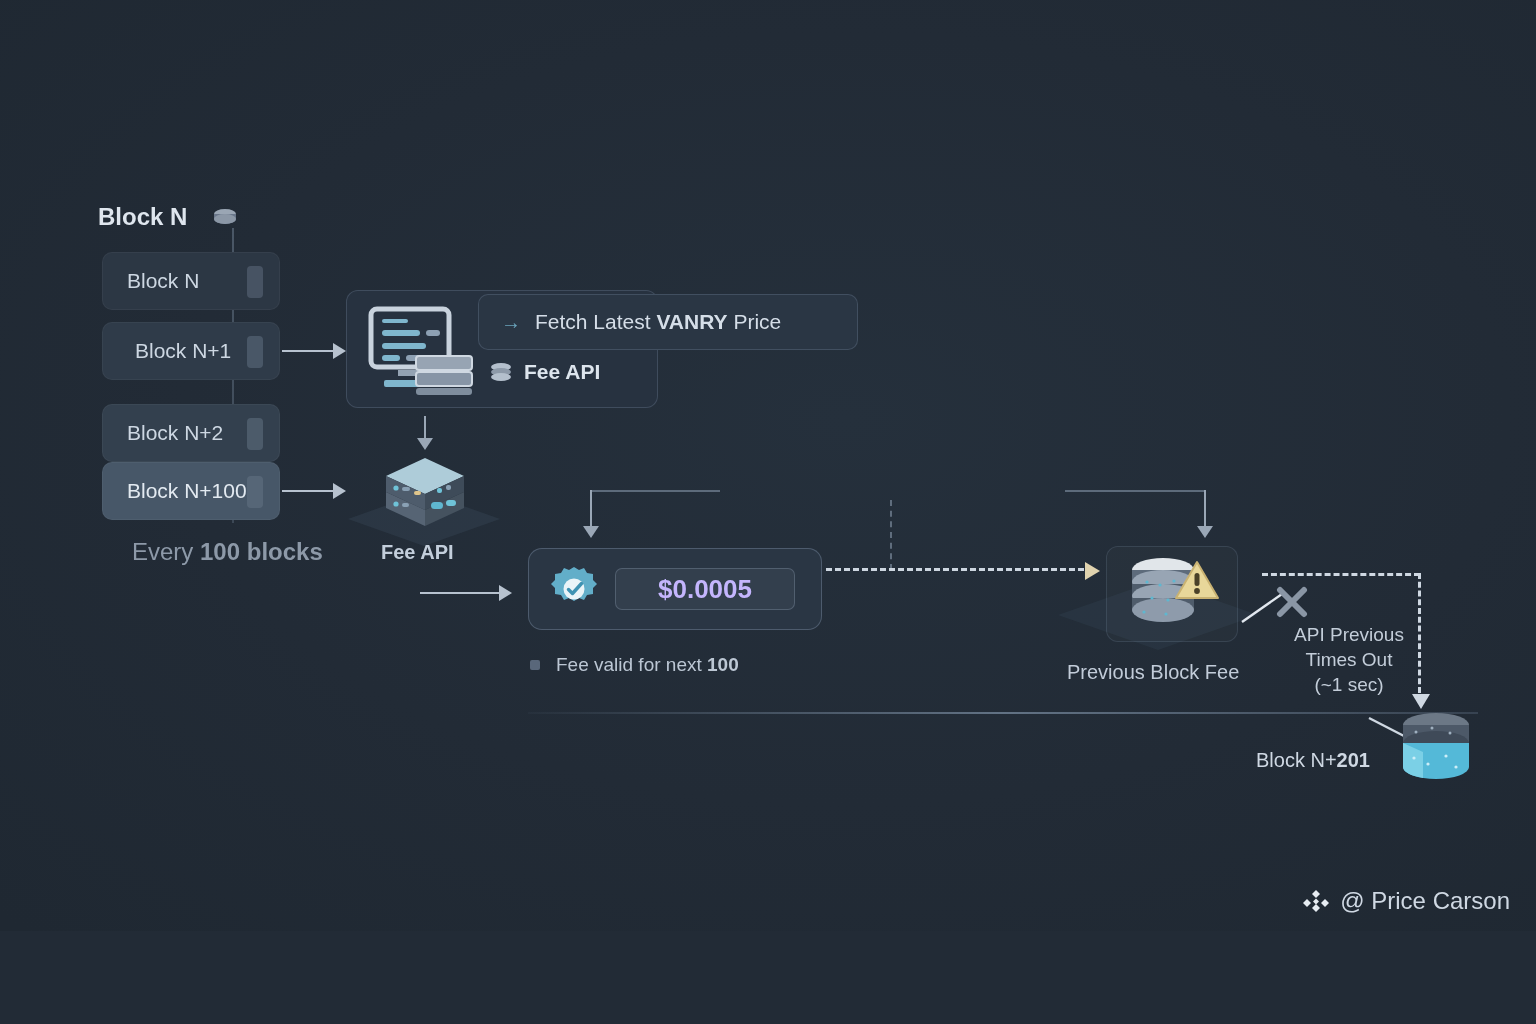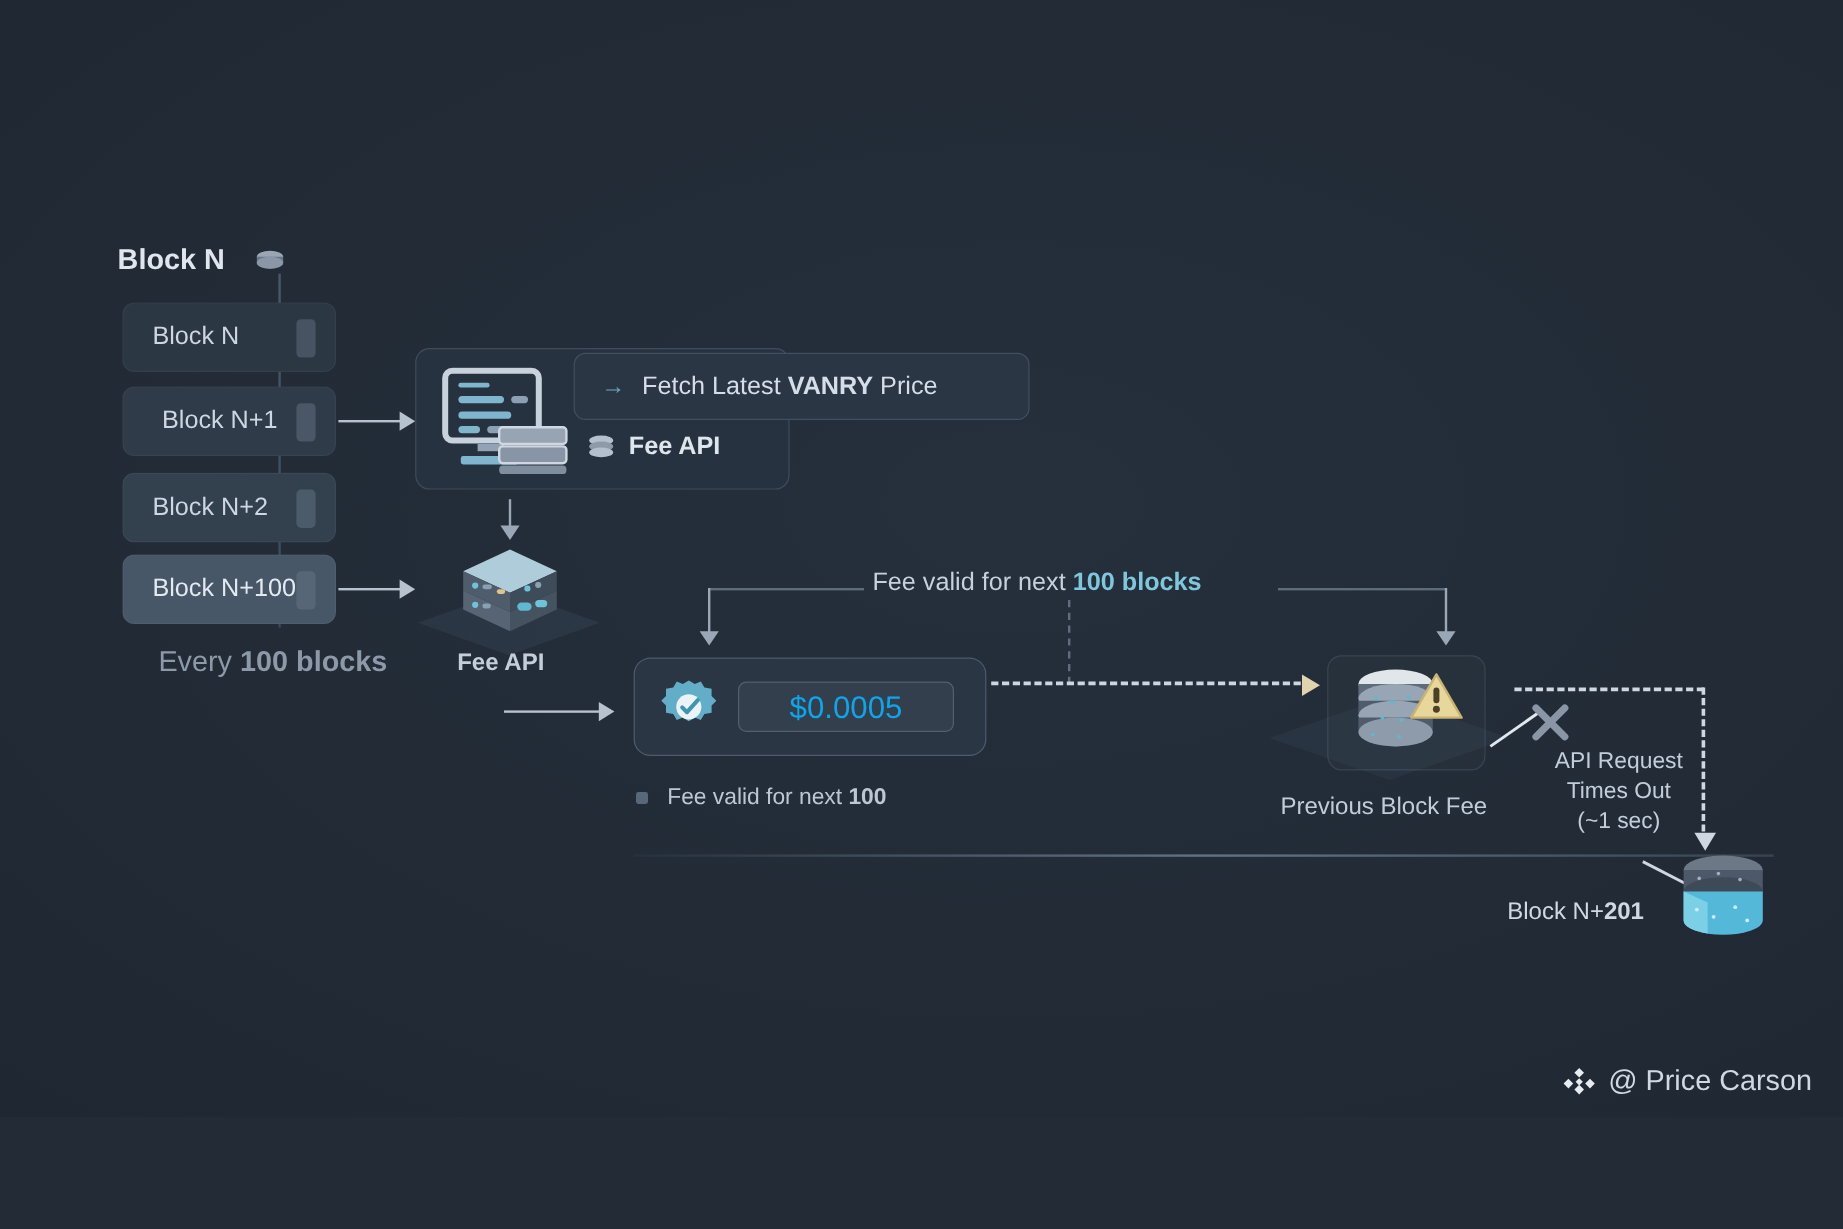--- a/index.html
+++ b/index.html
@@ -38,21 +38,21 @@
     color: #cdd7e2;
     border: 1px solid rgba(255,255,255,0.045);
   }
   .blk-chip {
     position: absolute; right: 16px; top: 13px;
     width: 16px; height: 32px; border-radius: 4px;
     background: rgba(170,188,208,0.22);
   }
   #row0 { top: 252px; background: #2c3744; }
   #row1 { top: 322px; background: #2f3b49; padding-left: 32px; }
-  #row2 { top: 394px; background: #33404e; }
+  #row2 { top: 404px; background: #33404e; }
   #row3 { top: 462px; background: #475768; color:#e3eaf1;text-align:right; }
   #row3 .blk-chip { background: rgba(190,206,222,0.13); }
   #every-blocks { left: 84px; top: 538px; font-size: 24px; color: #8d99a8; margin-left: 48px; }
 
   
   .h-arrow { height: 2px; background: #b7c2cf; }
   .h-arrow::after {
     content: ""; position: absolute; right: -2px; top: -7px;
     border-left: 13px solid #b7c2cf;
     border-top: 8px solid transparent;
@@ -125,22 +125,22 @@
     display: flex; align-items: center; gap: 18px;
     padding-left: 22px;
   }
   #gear-icon { width: 46px; height: 46px; flex: none; }
   #price-value-box {
     width: 180px; height: 42px;
     background: #333f4d;
     border: 1px solid rgba(170,190,215,0.25);
     border-radius: 7px;
     display: flex; align-items: center; justify-content: center;
-    font-size: 26px; font-weight: normal;
-    color: #0ea5e9;
+    font-size: 26px; font-weight: bold;
+    color: #c4b5fd;
   }
   #fee-valid-note {
     left: 530px; top: 654px;
     display: flex; align-items: center; gap: 16px;
     font-size: 19px; color: #bcc7d4;
   }
   #note-bullet { width: 10px; height: 10px; background: #59677a; border-radius: 2px; }
 
   
   #dash-to-db {
@@ -294,23 +294,20 @@
     <rect x="62" y="44" width="10" height="6" rx="3" fill="#6fc3d8"></rect>
   </svg>
   <div class="abs" id="fee-cube-label">Fee API</div>
   <div class="abs h-arrow" id="arrow-api-fee"></div>
 
   <div class="abs" id="bracket-left-h"></div>
   <div class="abs" id="bracket-right-h"></div>
   <div class="abs v-arrow" id="bracket-left-v"></div>
   <div class="abs v-arrow" id="bracket-right-v"></div>
   <div class="abs" id="bracket-mid-dash"></div>
-  <div class="abs" id="bracket-label">
-    <span>Fee valid for next </span><span class="b cyan">100 blocks</span>
-  </div>
 
   <div class="abs" id="price-card">
     <svg id="gear-icon" viewBox="0 0 46 46">
       <path d="M23 1 l5 3 l5-2 l3 5 l6 1 l0 6 l4 4 l-4 4 l0 6 l-6 1 l-3 5 l-5-2 l-5 3 l-5-3 l-5 2 l-3-5 l-6-1 l0-6 l-4-4 l4-4 l0-6 l6-1 l3-5 l5 2 z" fill="#62aec9"></path>
       <circle cx="23" cy="23" r="10.5" fill="#eaf4f8"></circle>
       <path d="M17.5 23.5 l4 4 l9-10" fill="none" stroke="#3f93b3" stroke-width="3.4" stroke-linecap="round" stroke-linejoin="round"></path>
     </svg>
     <div id="price-value-box">$0.0005</div>
   </div>
 
@@ -346,21 +343,21 @@
   <div class="abs" id="prev-block-fee-label">Previous Block Fee</div>
 
   <svg class="abs" id="leader-line" viewBox="0 0 44 34">
     <line x1="2" y1="32" x2="42" y2="4" stroke="#e2e8ef" stroke-width="2.4"></line>
   </svg>
   <svg class="abs" id="x-mark" viewBox="0 0 32 32">
     <line x1="4" y1="4" x2="28" y2="28" stroke="#8a96a5" stroke-width="6" stroke-linecap="round"></line>
     <line x1="28" y1="4" x2="4" y2="28" stroke="#8a96a5" stroke-width="6" stroke-linecap="round"></line>
   </svg>
   <div class="abs" id="timeout-text">
-    <div>API Request</div>
+    <div>API Previous</div>
     <div>Times Out</div>
     <div>(~1 sec)</div>
   </div>
 
   <div class="abs" id="fb-top"></div>
   <div class="abs" id="fb-right"></div>
 
   <div class="abs" id="divider"></div>
 
   <div class="abs" id="block201-label">

